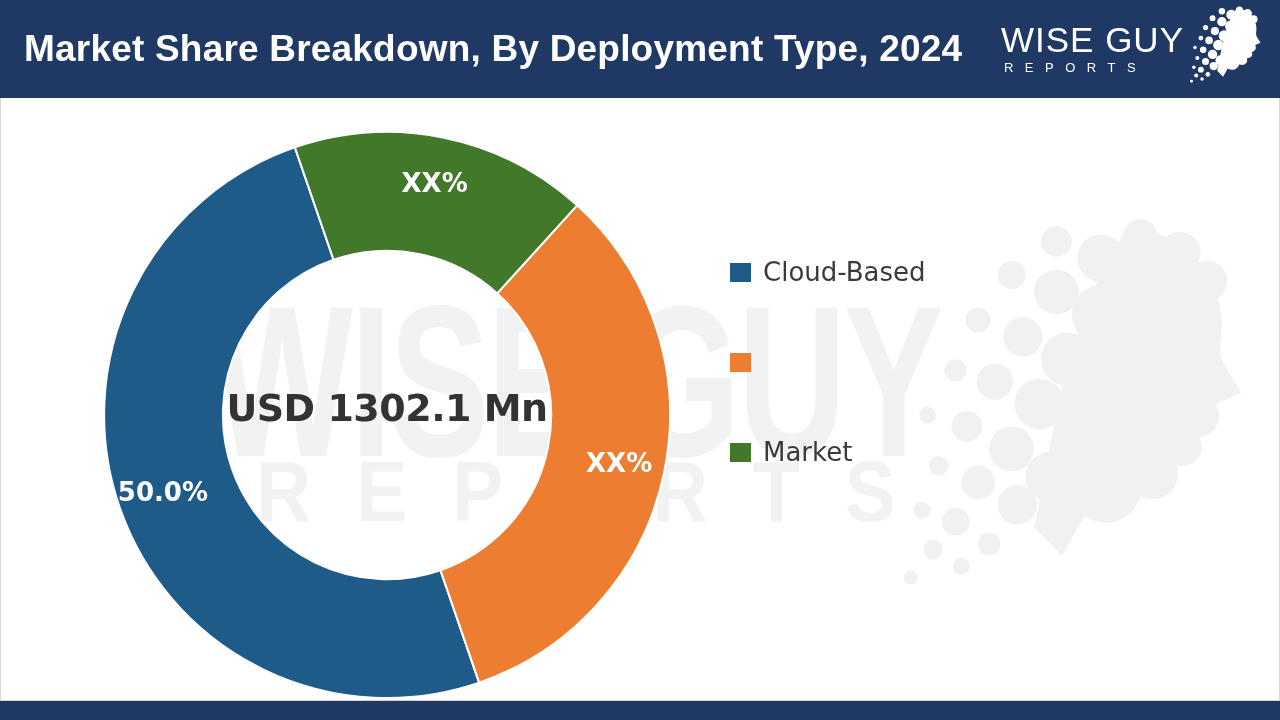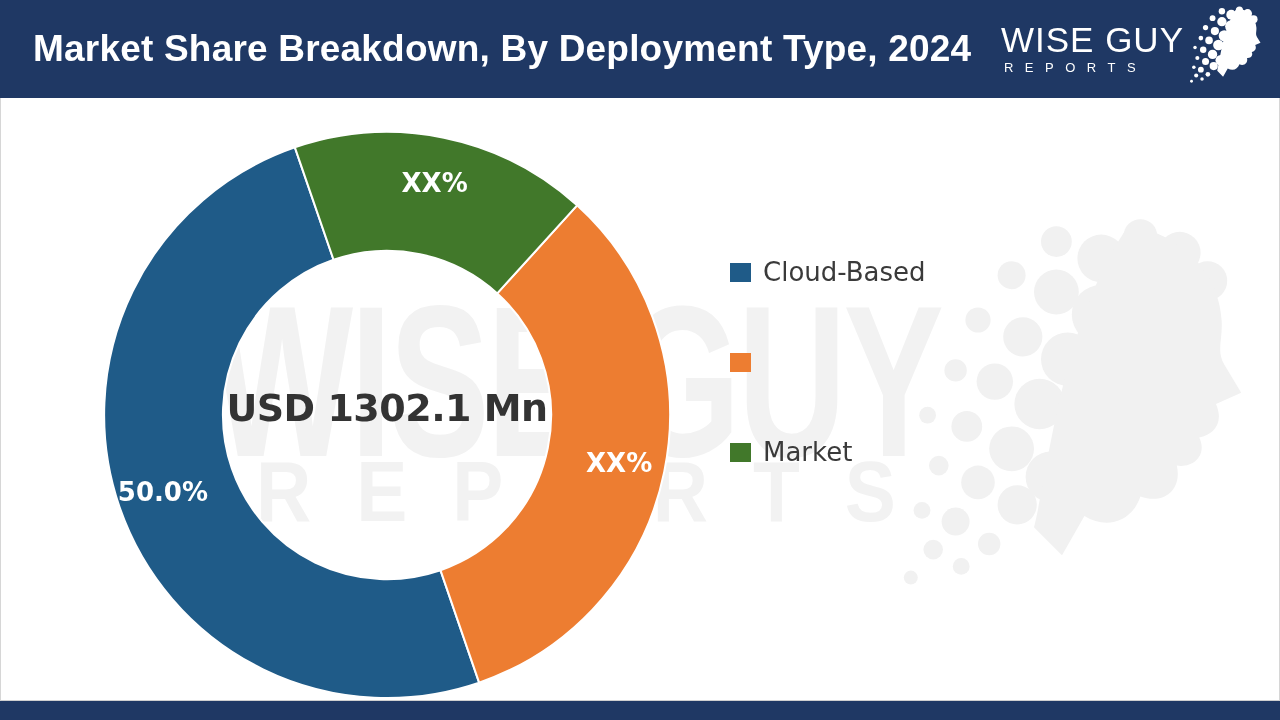--- a/index.html
+++ b/index.html
@@ -2,21 +2,21 @@
 <html><head>
 <meta charset="utf-8">
 <style>
   * { margin:0; padding:0; box-sizing:border-box; }
   html,body { width:1280px; height:720px; overflow:hidden; background:#fff;
               font-family:"DejaVu Sans", sans-serif; }
   .page { position:relative; width:1280px; height:720px; background:#ffffff; }
 
   
   .header { position:absolute; left:0; top:0; width:1280px; height:98px;
-            background:#1F3864; display:flex; align-items:center;padding-left:9px; }
+            background:#1F3864; display:flex; align-items:center; }
   .title { color:#ffffff; font-family:"Liberation Sans", sans-serif;
            font-weight:bold; font-size:37px; padding-left:24px; letter-spacing:0.2px; }
   .logo { position:absolute; right:16px; top:4px; display:flex; align-items:center; }
   .logo-text { text-align:left; margin-right:4px; }
   .logo-line1 { color:#fff; font-family:"Liberation Sans", sans-serif; font-weight:500;
                 font-size:35px; letter-spacing:1px; line-height:38px; }
   .logo-line2 { color:#fff; font-family:"Liberation Sans", sans-serif; font-weight:400;
                 font-size:13px; letter-spacing:11.5px; margin-top:1px; margin-left:3px; }
 
   

